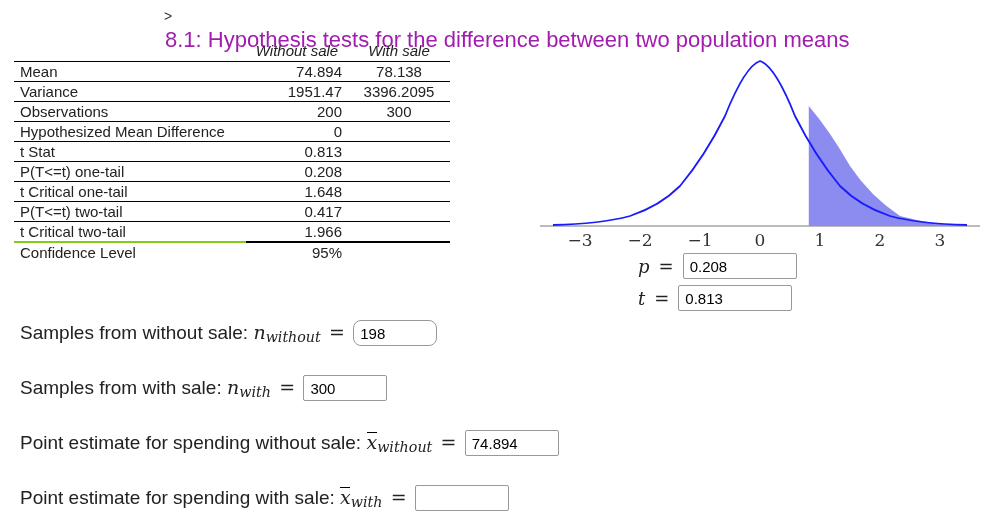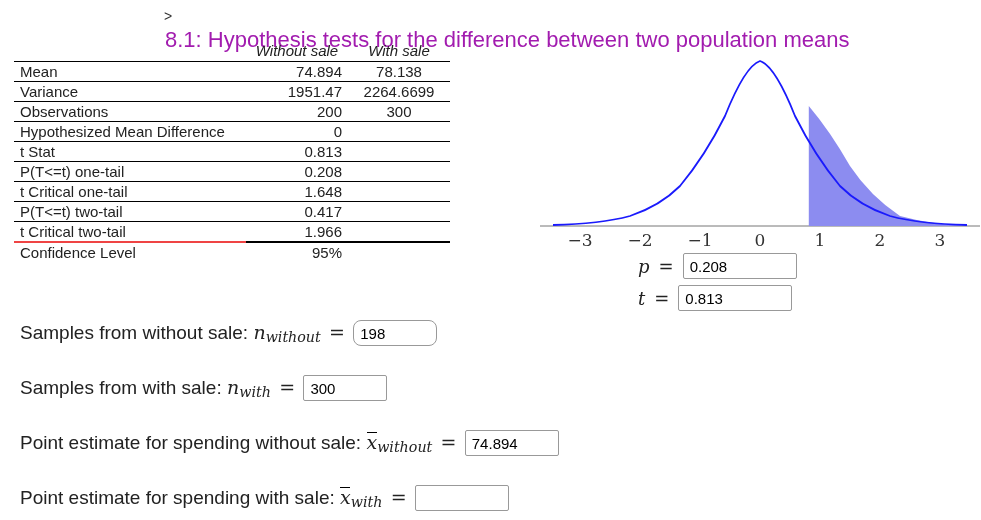--- a/index.html
+++ b/index.html
@@ -43,21 +43,21 @@
     </thead>
     <tbody>
       <tr class="hrow">
           <td class="col0">Mean</td>
           <td class="col1">74.894</td>
           <td class="col2">78.138</td>
         </tr>
       <tr class="hrow">
           <td class="col0">Variance</td>
           <td class="col1">1951.47</td>
-          <td class="col2">2264.6699</td>
+          <td class="col2">3396.2095</td>
         </tr>
       <tr class="hrow">
           <td class="col0">Observations</td>
           <td class="col1">200</td>
           <td class="col2">300</td>
         </tr>
       <tr class="hrow">
           <td class="col0">Hypothesized Mean Difference</td>
           <td class="col1">0</td>
           <td class="col2"></td>
@@ -76,21 +76,21 @@
           <td class="col0">t Critical one-tail</td>
           <td class="col1">1.648</td>
           <td class="col2"></td>
         </tr>
       <tr class="hrow">
           <td class="col0">P(T&lt;=t) two-tail</td>
           <td class="col1">0.417</td>
           <td class="col2"></td>
         </tr>
       <tr class="" style="border-bottom:2px solid #000">
-          <td class="col0" style="border-bottom:2px solid #ef4444">t Critical two-tail</td>
+          <td class="col0" style="border-bottom:2px solid #84cc16">t Critical two-tail</td>
           <td class="col1" style="border-bottom:2px solid #000">1.966</td>
           <td class="col2" style="border-bottom:2px solid #000"></td>
         </tr>
       <tr>
           <td class="col0">Confidence Level</td>
           <td class="col1">95%</td>
           <td class="col2"></td>
         </tr>
     </tbody>
   </table>

